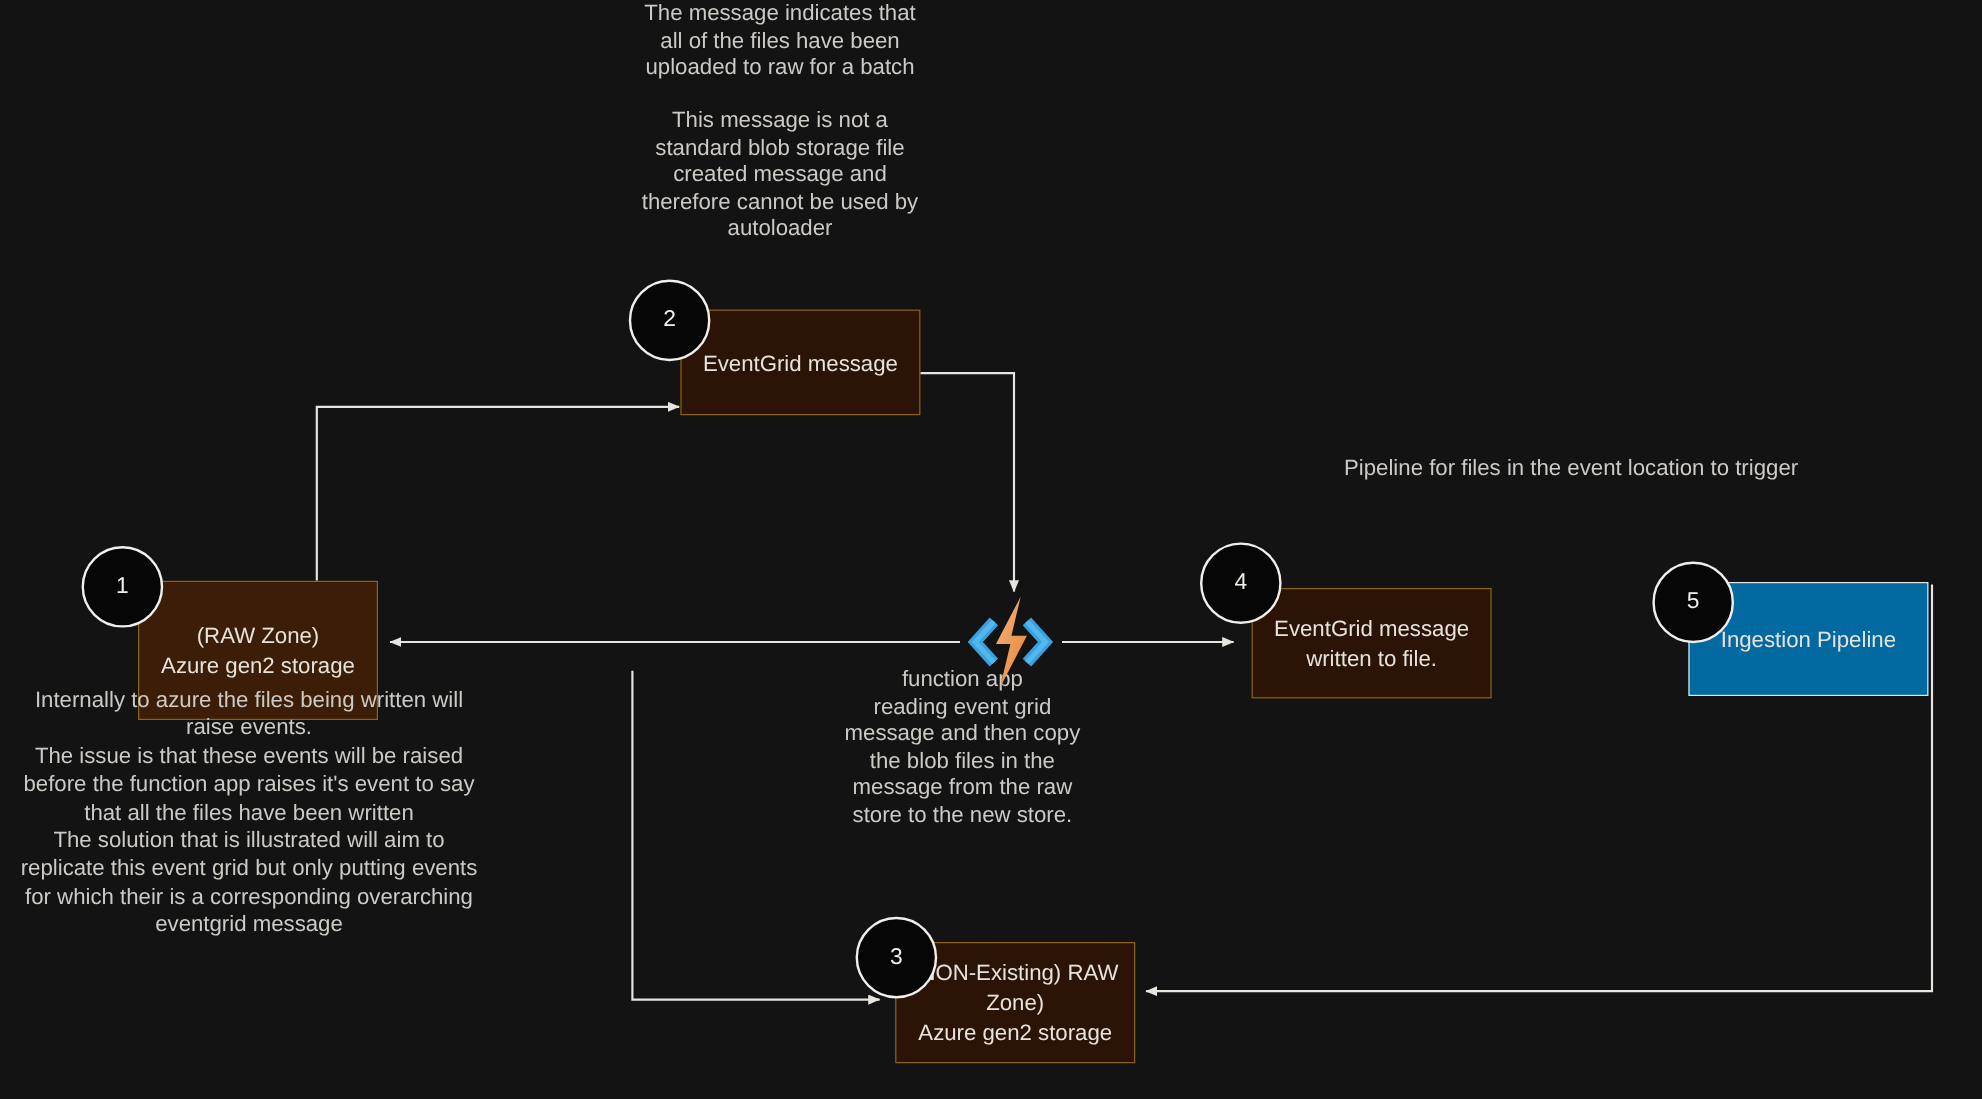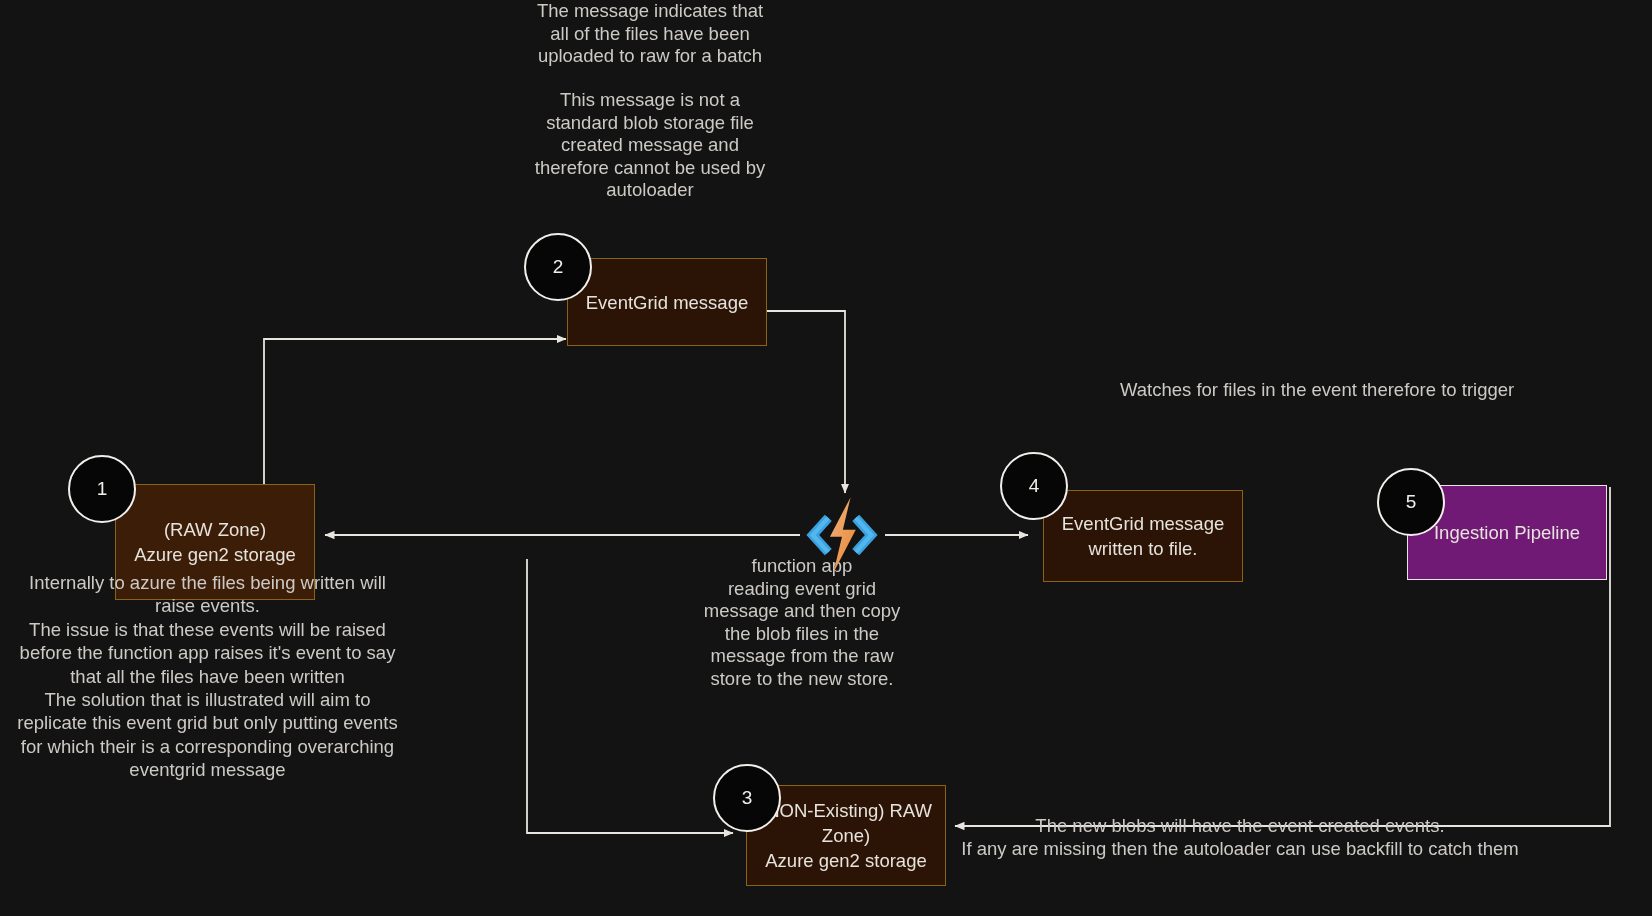--- a/index.html
+++ b/index.html
@@ -39,21 +39,21 @@
   }
   .node.brown {
     background: #2b1406;
     border: 1.6px solid #8a6412;
   }
   .node.brown-lite {
     background: #3c1e08;
     border: 1.6px solid #8a6412;
   }
   .node.plain {
-    background: #701a75;
+    background: #0369a1;
     border: 1.6px solid #e8e5e0;
     align-items: center;
   }
 
   
   .step {
     position: absolute;
     width: 64px;
     height: 64px;
     border-radius: 50%;
@@ -202,18 +202,16 @@
   <div class="note left-note" style="left:0px; top:571px; width:415px;">Internally to azure the files being written will
 raise events.
 The issue is that these events will be raised
 before the function app raises it's event to say
 that all the files have been written
 The solution that is illustrated will aim to
 replicate this event grid but only putting events
 for which their is a corresponding overarching
 eventgrid message</div>
 
-  <div class="note" style="left:1120px; top:379px; width:420px; text-align:left;">Watches for files in the event therefore to trigger</div>
-
-  <div class="note" style="left:930px; top:815px; width:620px;">The new blobs will have the event created events.
-If any are missing then the autoloader can use backfill to catch them</div>
+  <div class="note" style="left:1120px; top:379px; width:420px; text-align:left;">Pipeline for files in the event location to trigger</div>
+
 
 </div>
 
 </body></html>

